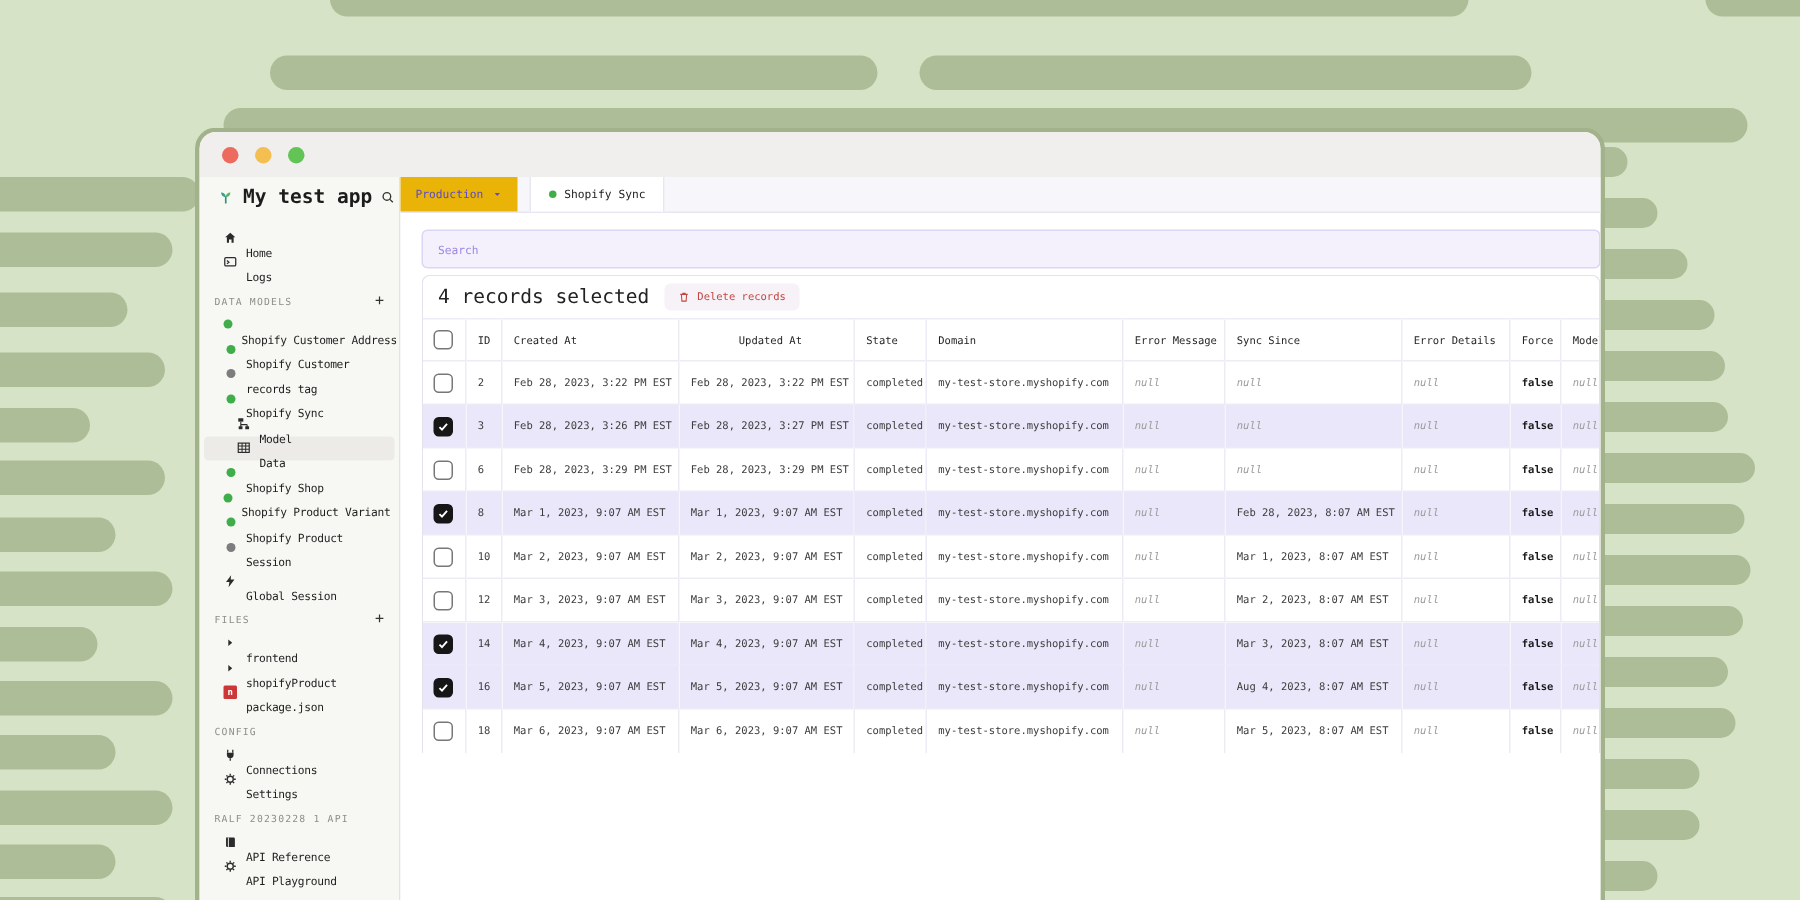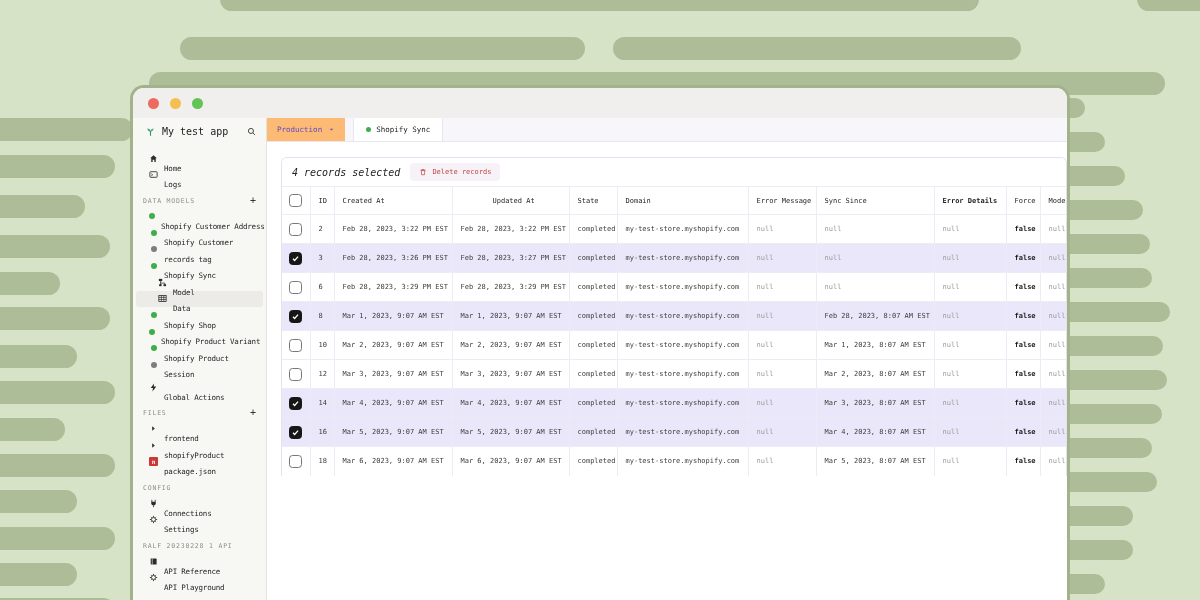--- a/index.html
+++ b/index.html
@@ -21,64 +21,64 @@
     border-radius:14px 14px 0 0; overflow:hidden; z-index:2;
     display:flex; flex-direction:column;
   }
   .titlebar { height:30px; flex:0 0 30px; background:#f0efee; display:flex; align-items:center; padding-left:15px; gap:11px; }
   .tl-dot { width:11px; height:11px; border-radius:50%; }
   .tl-red { background:#ed6a5e; } .tl-yellow { background:#f4bf50; } .tl-green { background:#61c455; }
   .app-body { flex:1; display:flex; min-height:0; }
   
   .sidebar { width:134px; flex:0 0 134px; background:#f7f7f4; border-right:1px solid #e3e3df; display:flex; flex-direction:column; overflow:hidden; }
   .side-header { height:26px; flex:0 0 26px; display:flex; align-items:center; gap:6px; padding:0 10px 0 12px; }
-  .side-app-name { font-size:10px; font-weight:normal; color:#1c1c1c; flex:1; white-space:nowrap; }
+  .side-app-name { font-size:13px; font-weight:bold; color:#1c1c1c; flex:1; white-space:nowrap; }
   .side-header .icon { display:flex; }
   .side-nav { flex:1; padding:6px 0 0 0; }
   .section-row { display:flex; align-items:center; height:15px; margin-top:10px; padding:0 10px; }
   .section-label { font-size:6.5px; letter-spacing:0.8px; color:#8f8f88; flex:1; white-space:nowrap; }
   .section-plus { font-size:10px; color:#333; line-height:1; cursor:default; background:none; border:none; font-family:inherit; }
   .side-item { display:flex; align-items:center; gap:6px; height:16.5px; padding:0 6px 0 13px; margin:0 3px; border-radius:3px; white-space:nowrap; }
   .side-item.indent { padding-left:22px; }
   .side-item.selected { background:#ecebe8; }
   .side-item.gap { margin-top:6px; }
   .side-item .label { font-size:7.5px; color:#1f1f1f; letter-spacing:-0.2px;margin-top:20px; }
   .side-item .icon { display:flex; align-items:center; justify-content:center; width:9px; color:#2b2b2b; }
   .dot { width:6px; height:6px; border-radius:50%; display:inline-block; }
   .dot-green { background:#3fae4a; } .dot-gray { background:#7d7d7d; }
   .npm-box { width:9px; height:9px; background:#cb3837; color:#fff; font-size:6px; font-weight:bold;
              display:flex; align-items:center; justify-content:center; border-radius:1px; }
   
   .main { flex:1; display:flex; flex-direction:column; background:#fff; min-width:0; }
   .tabbar { height:24px; flex:0 0 24px; background:#f7f6fa; border-bottom:1px solid #e8e6f0; display:flex; align-items:stretch; }
-  .env-chip { background:#fdba74; color:#5b4bc4; display:flex; align-items:center; gap:6px; padding:0 10px; font-size:7.5px; cursor:default; }
+  .env-chip { background:#eab308; color:#5b4bc4; display:flex; align-items:center; gap:6px; padding:0 10px; font-size:7.5px; cursor:default; }
   .env-chip .icon { display:flex; color:#5b4bc4; }
   .tab { background:#fff; border-left:1px solid #e8e6f0; border-right:1px solid #e8e6f0; margin-left:8px;
          display:flex; align-items:center; gap:5px; padding:0 12px; font-size:7.5px; color:#222; }
   .tab .dot { width:5px; height:5px; }
   .content { flex:1; padding:11px 0 0 14px; overflow:hidden; }
   .search-input {
     display:block; width:786px; height:26px; background:#f4f1fd; border:1px solid #ddd5f6; border-radius:4px;
     padding:0 10px; font-family:inherit; font-size:7.5px; color:#5b4bc4; outline:none;
   }
   .search-input::placeholder { color:#9d88e2; }
   .card { width:786px; margin-top:4px; border:1px solid #e5e2f0; border-radius:6px 6px 0 0; border-bottom:none; overflow:hidden; }
   .card-header { height:28px; display:flex; align-items:center; gap:10px; padding:0 10px; background:#fff; }
-  .sel-text { font-size:10px; color:#222;font-style:italic; }
+  .sel-text { font-size:13px; color:#222; }
   .delete-btn { display:flex; align-items:center; gap:5px; height:18px; padding:0 9px; background:#f6f2f8;
                 border:none; border-radius:4px; color:#c3463f; font-family:inherit; font-size:7px; cursor:default; }
   .delete-btn .icon { display:flex; color:#c3463f; }
   
   table { border-collapse:collapse; table-layout:fixed; width:816px; }
   th, td { border-top:1px solid #edebf5; border-left:1px solid #edebf5; padding:0 4px 0 8px;
            font-size:7px; text-align:left; font-weight:normal; white-space:nowrap; overflow:hidden; height:29px; color:#3c3c3c; }
   th { height:28px; color:#1f1f1f; }
   th:first-child, td:first-child { border-left:none; padding:0; text-align:center; }
   tr.selected td { background:#eae7fa; }
-  td.muted { color:#9b9b9b; }
+  td.muted { color:#9b9b9b;font-style:italic; }
   td.strong { color:#1a1a1a; font-weight:bold; }
   .cb { width:13px; height:13px; border:1.5px solid #777; border-radius:3.5px; background:#fff; margin:0 auto; display:flex; align-items:center; justify-content:center; }
   .cb.checked { background:#161616; border-color:#161616; }
 </style>
 </head>
 <body>
 
 <div>
   <div class="pill" style="left:220px; top:-12px; width:759px;"></div>
   <div class="pill" style="left:1137px; top:-12px; width:130px;"></div>
@@ -234,21 +234,21 @@
               <span class="dot dot-gray"></span>
             </span>
             <span class="label">Session</span>
           </div>
           <div class="side-item gap">
             <span class="icon">
               <svg width="9" height="9" viewBox="0 0 16 16">
                 <path d="M9 1 L3 9 H7 L6 15 L13 6 H8.5 Z" fill="currentColor"></path>
               </svg>
             </span>
-            <span class="label">Global Actions</span>
+            <span class="label">Global Session</span>
           </div>
           <div class="section-row">
             <span class="section-label">FILES</span>
             <button class="section-plus">+</button>
           </div>
           <div class="side-item">
             <span class="icon">
               <svg width="7" height="7" viewBox="0 0 16 16">
                 <path d="M5 3 L11 8 L5 13 Z" fill="currentColor"></path>
               </svg>
@@ -341,20 +341,21 @@
                 <path d="M4 6 L8 10.5 L12 6 Z" fill="currentColor"></path>
               </svg>
           </span>
         </div>
         <div class="tab">
           <span class="dot dot-green"></span>
           <span>Shopify Sync</span>
         </div>
       </div>
       <div class="content">
+        <input class="search-input" type="text" placeholder="Search" style="">
         <div class="card">
           <div class="card-header">
             <span class="sel-text">4 records selected</span>
             <button class="delete-btn">
               <span class="icon">
                 <svg width="8" height="8" viewBox="0 0 16 16">
                     <path d="M3 4.5 H13 M6.5 4.5 V3 h3 v1.5 M4.5 4.5 L5.2 13.5 h5.6 L11.5 4.5 Z" stroke="currentColor" fill="none" stroke-width="1.4"></path>
                   </svg>
               </span>
               <span>Delete records</span>
@@ -366,21 +367,21 @@
                   <th style="width: 28px;">
                     <span class="cb"></span>
                   </th>
                   <th style="width: 24px;">ID</th>
                   <th style="width: 118px;">Created At</th>
                   <th style="width: 117px; padding-left: 40px;">Updated At</th>
                   <th style="width: 48px;">State</th>
                   <th style="width: 131px;">Domain</th>
                   <th style="width: 68px; margin-left: 32px;">Error Message</th>
                   <th style="width: 118px;">Sync Since</th>
-                  <th style="width: 72px; font-weight: bold;">Error Details</th>
+                  <th style="width: 72px;">Error Details</th>
                   <th style="width: 34px;">Force</th>
                   <th style="width: 58px;">Models</th>
                 </tr>
               </thead>
             <tbody id="table-body">
                 <tr>
                   <td>
                     <span class="cb"></span>
                   </td>
                   <td>2</td>
@@ -503,21 +504,21 @@
                         <path d="M3.5 8.5 L6.5 11.5 L12.5 4.5" stroke="#fff" stroke-width="2.2" fill="none"></path>
                       </svg>
                     </span>
                   </td>
                   <td>16</td>
                   <td>Mar 5, 2023, 9:07 AM EST</td>
                   <td>Mar 5, 2023, 9:07 AM EST</td>
                   <td>completed</td>
                   <td>my-test-store.myshopify.com</td>
                   <td class="muted">null</td>
-                  <td>Mar 4, 2023, 8:07 AM EST</td>
+                  <td>Aug 4, 2023, 8:07 AM EST</td>
                   <td class="muted">null</td>
                   <td class="strong">false</td>
                   <td class="muted">null</td>
                 </tr>
                 <tr>
                   <td>
                     <span class="cb"></span>
                   </td>
                   <td>18</td>
                   <td>Mar 6, 2023, 9:07 AM EST</td>

